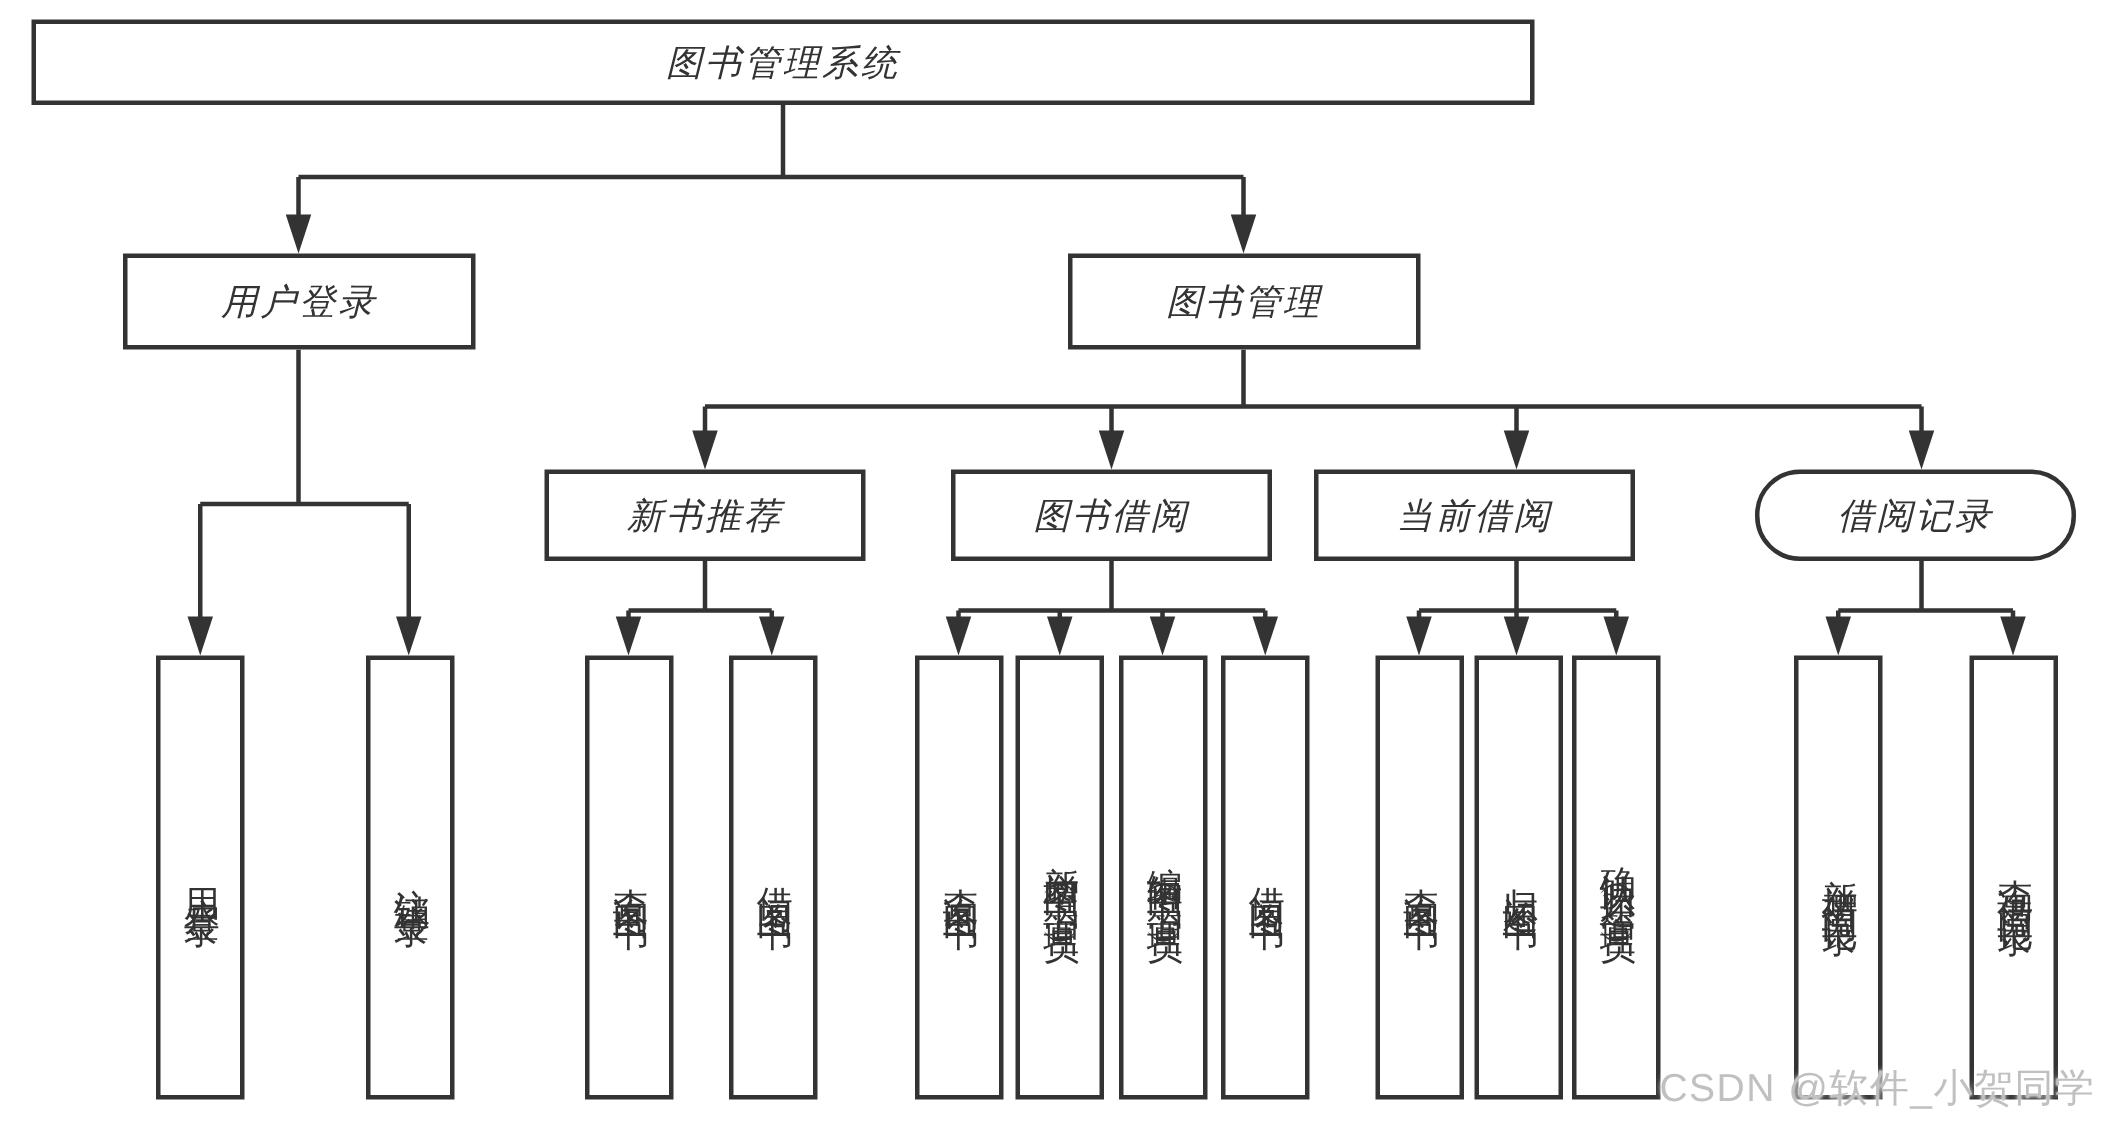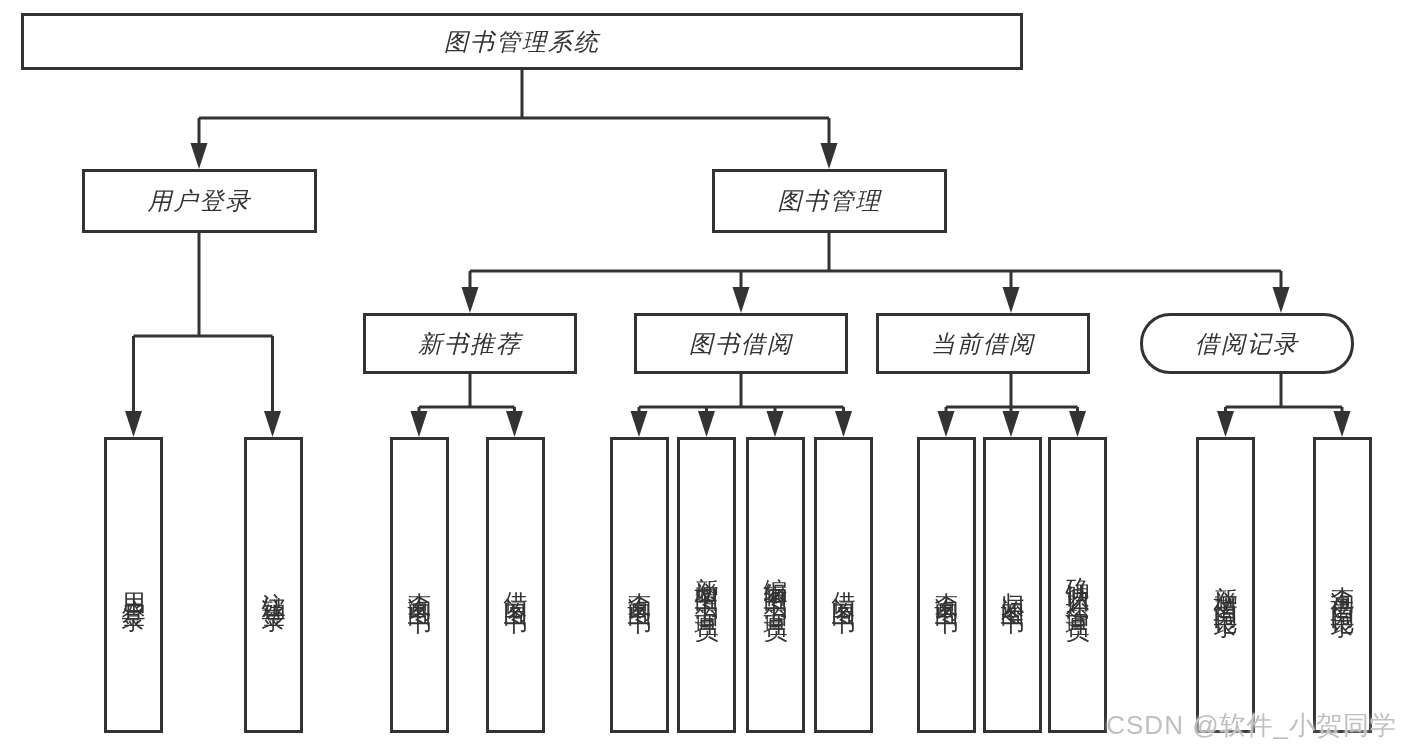--- a/index.html
+++ b/index.html
@@ -50,21 +50,21 @@
   
   .n-root   { left: 21px;   top: 13px;  width: 1002px; height: 57px; }
   
   .n-l2a    { left: 82px;   top: 169px; width: 235px;  height: 64px; }
   .n-l2b    { left: 712px;  top: 169px; width: 235px;  height: 64px; }
   
   .n-l3     { top: 313px; width: 214px; height: 61px; }
   .n-l3a    { left: 363px;  }
   .n-l3b    { left: 634px; justify-content: center;  }
   .n-l3c    { left: 876px;  }
-  .n-l3d    { left: 1140px; border-radius: 30px; }
+  .n-l3d    { left: 1170px; border-radius: 30px; }
   
   .leaf     { top: 437px; width: 59px; height: 296px; }
   .n-a1 { left: 104px;  }
   .n-a2 { left: 244px;  }
   .n-b1 { left: 390px;  }
   .n-b2 { left: 486px;  }
   .n-c1 { left: 610px;  }
   .n-c2 { left: 677px;  }
   .n-c3 { left: 746px;  }
   .n-c4 { left: 814px;  }

